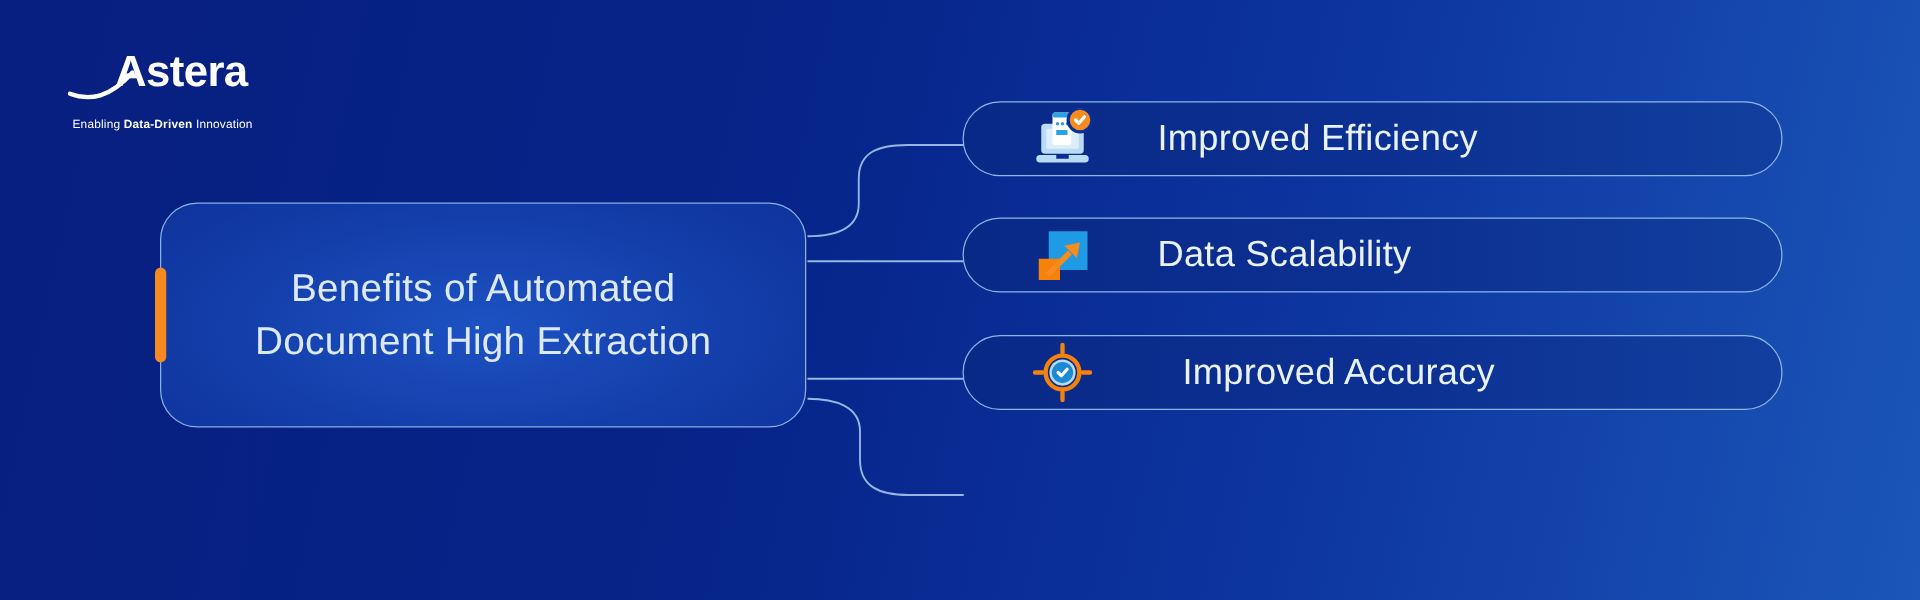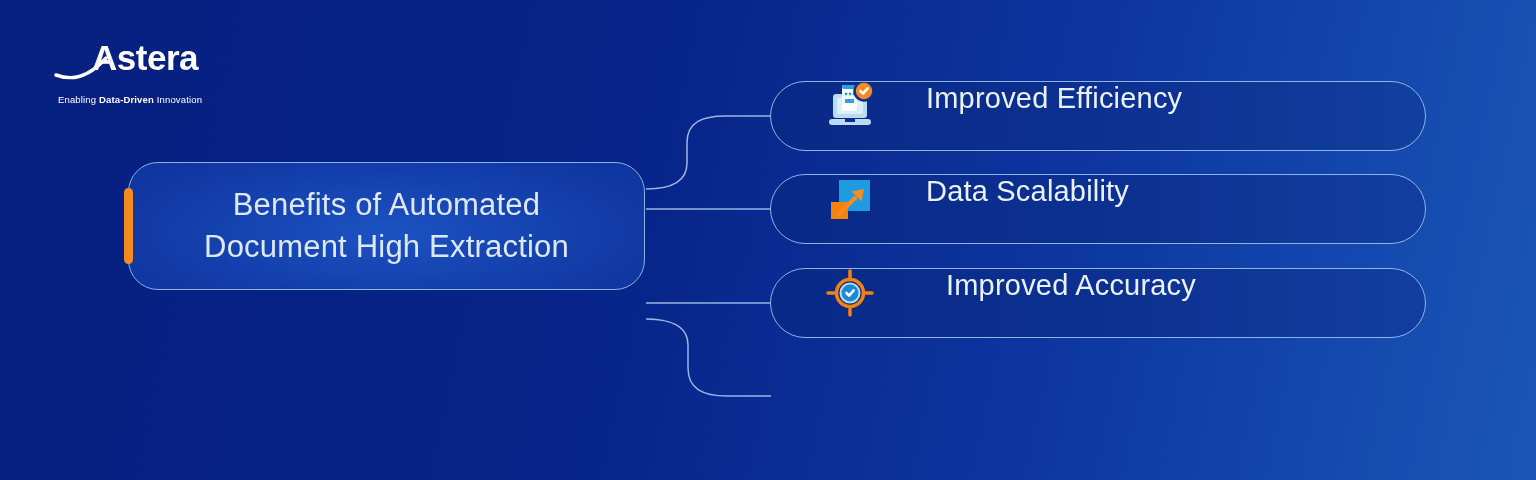--- a/index.html
+++ b/index.html
@@ -17,41 +17,41 @@
     letter-spacing:-0.5px;line-height:36px;position:relative;z-index:2;
   }
   .logo .tagline{
     text-align:right;font-size:9.5px;color:#ffffff;margin-top:18px;
     letter-spacing:0.15px;white-space:nowrap;
   }
   .logo .tagline b{font-weight:700;}
   .logo svg.swoosh{position:absolute;left:-4px;top:12px;z-index:3;}
   
   .main-box{
-    position:absolute;left:128px;top:162px;width:517px;height:128px;
+    position:absolute;left:128px;top:162px;width:517px;height:180px;
     border-radius:30px;border:1.5px solid #86b4e8;box-sizing:border-box;
     background:radial-gradient(ellipse 75% 95% at 50% 55%,#1d52c2 0%,#133da9 55%,#0d2f98 100%);
     display:flex;align-items:center;justify-content:center;
   }
   .main-box .title{
     color:#dce8fb;font-size:31px;font-weight:300;line-height:42px;
     text-align:center;letter-spacing:0.2px;
   }
   .accent-bar{
     position:absolute;left:-5px;top:50%;transform:translateY(-50%);
     width:9px;height:76px;border-radius:5px;background:#f6891f;
   }
   
   svg.connectors{position:absolute;left:0;top:0;pointer-events:none;}
   
   .pill{
-    position:absolute;left:770px;width:656px;height:70px;
+    position:absolute;left:770px;width:656px;height:60px;
     border-radius:35px;border:1.5px solid #8ab6ea;box-sizing:border-box;
     background:linear-gradient(90deg,#092987 0%,#0c3193 55%,#123f9f 100%);
-    display:flex;align-items:flex-start;
+    display:flex;align-items:center;
   }
   .pill .icon{width:48px;height:48px;margin-left:55px;flex:0 0 auto;}
   .pill .label{
     margin-left:52px;color:#e9f1fd;font-size:29px;font-weight:300;
     letter-spacing:0.2px;white-space:nowrap;
   }
   .pill-1{top:81px;} .pill-2{top:174px;} .pill-3{top:268px;gap:20px;} .pill-4{top:361px;}
 </style>
 </head>
 <body>

